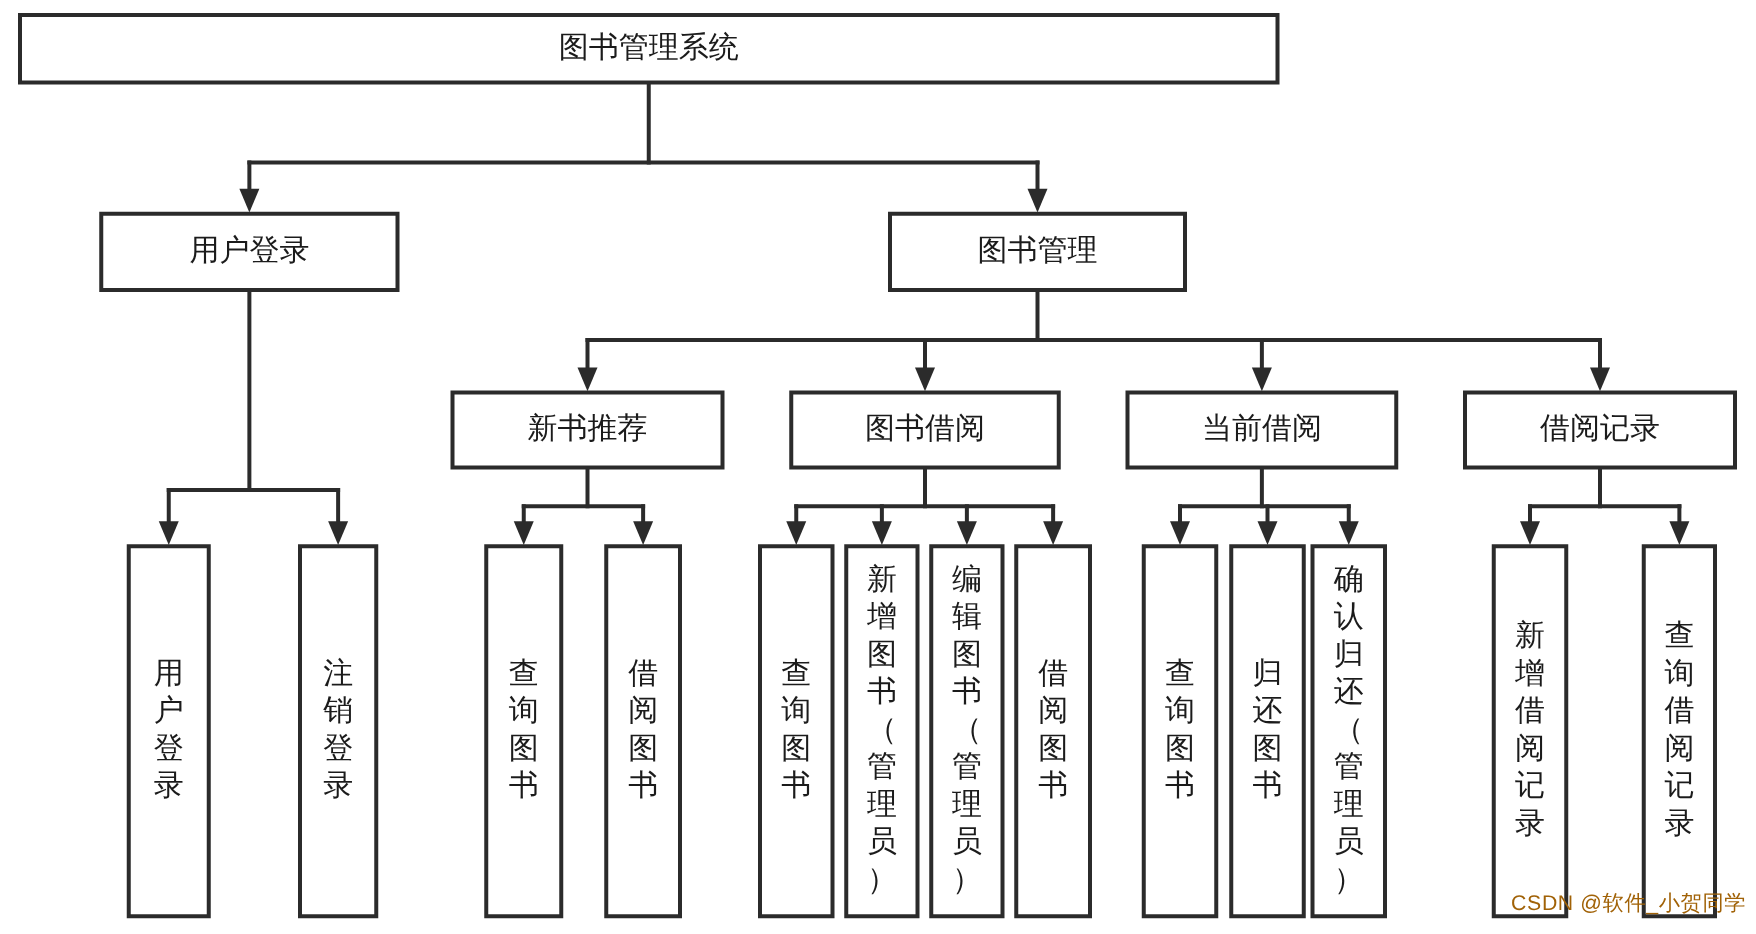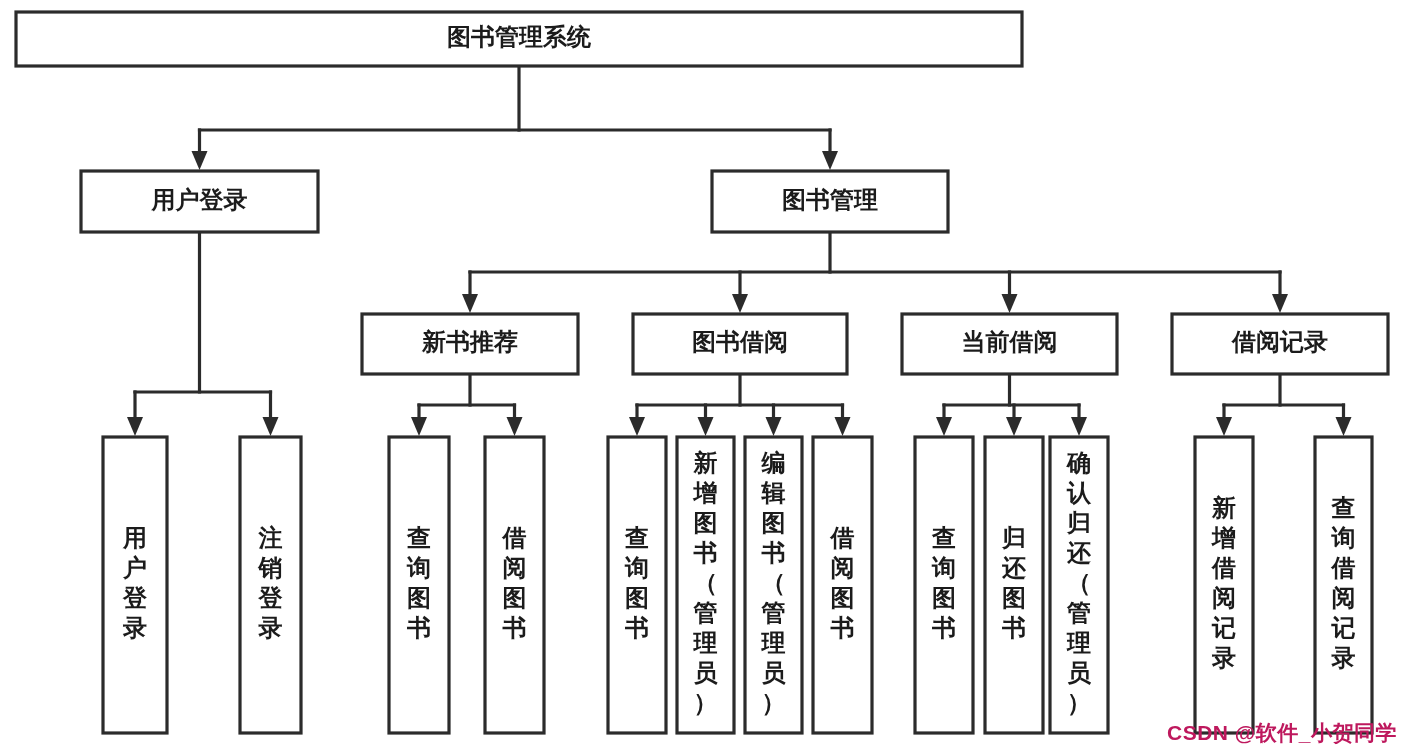--- a/index.html
+++ b/index.html
@@ -1,39 +1,39 @@
 <!DOCTYPE html>
 <html><head>
 <meta charset="utf-8">
 <style>
   html,body{margin:0;padding:0;background:#ffffff;}
   body{
     width:1405px;height:747px;
     font-family:"Liberation Sans","DejaVu Sans",sans-serif;
     overflow:hidden;
   }
-  #diagram-root{position:relative;width:1405px;height:747px;background:#fff;font-weight:bold;}
+  #diagram-root{position:relative;width:1405px;height:747px;background:#fff;}
   svg#tree{position:absolute;left:0;top:0;width:1405px;height:747px;}
   .node-box{fill:#ffffff;stroke:#2b2b2b;stroke-width:3.2;}
   .connector{stroke:#2b2b2b;stroke-width:3.2;fill:none;stroke-linecap:square;}
   .arrow-head{fill:#2b2b2b;stroke:none;}
   .node-label{
     font-family:"Liberation Sans","DejaVu Sans",sans-serif;
     fill:#1b1b1b;
     text-anchor:middle;
     dominant-baseline:middle;
   }
   .label-h{font-size:24px;}
   .label-v{font-size:24px;}
   .watermark{
     position:absolute;
-    right:8px;bottom:0;
+    right:8px;bottom:13px;
     font-family:"Liberation Sans","DejaVu Sans",sans-serif;
-    font-size:21px;
-    color:#be185d;
+    font-size:17px;
+    color:#a16207;
     letter-spacing:0.5px;
     white-space:nowrap;
     pointer-events:none;
   }
 </style>
 </head>
 <body>
 
 <div id="diagram-root">
 

